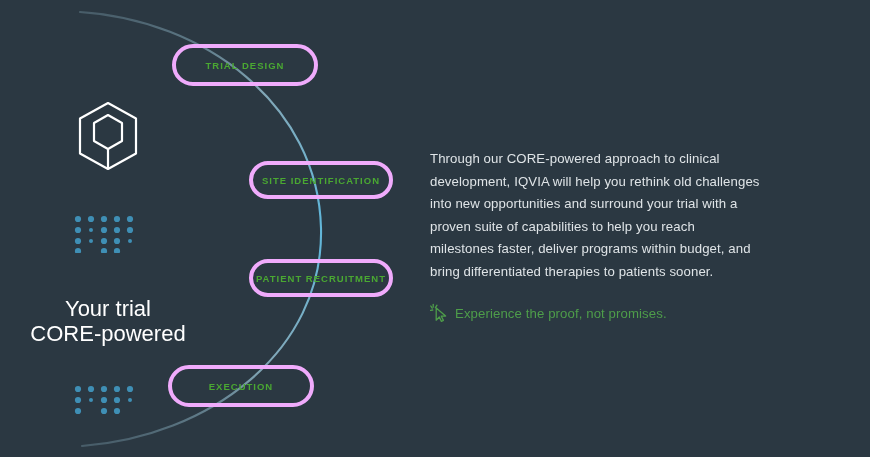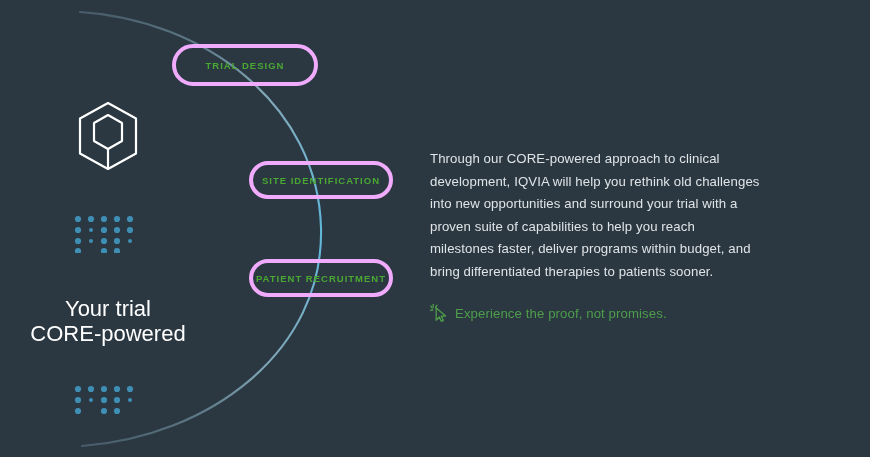--- a/index.html
+++ b/index.html
@@ -166,20 +166,23 @@
 
   <div class="pill" id="pill-0">
     <span>TRIAL DESIGN</span>
   </div>
   <div class="pill" id="pill-1">
     <span>SITE IDENTIFICATION</span>
   </div>
   <div class="pill" id="pill-2">
     <span>PATIENT RECRUITMENT</span>
   </div>
+  <div class="pill" id="pill-3">
+    <span>EXECUTION</span>
+  </div>
 
   <div id="copy">
     <p id="body-copy">Through our CORE-powered approach to clinical development, IQVIA will help you rethink old challenges into new opportunities and surround your trial with a proven suite of capabilities to help you reach milestones faster, deliver programs within budget, and bring differentiated therapies to patients sooner.</p>
 
     <div id="cta-row">
       <svg id="cursor-icon" width="18" height="20" viewBox="0 0 18 20">
         <g stroke="#4e9d4a" stroke-width="1.3" stroke-linecap="round">
           <line x1="3.2" y1="1.4" x2="3.2" y2="4.2"></line>
           <line x1="0.8" y1="3.0" x2="2.2" y2="5.2"></line>
           <line x1="7.0" y1="2.2" x2="5.4" y2="4.6"></line>

